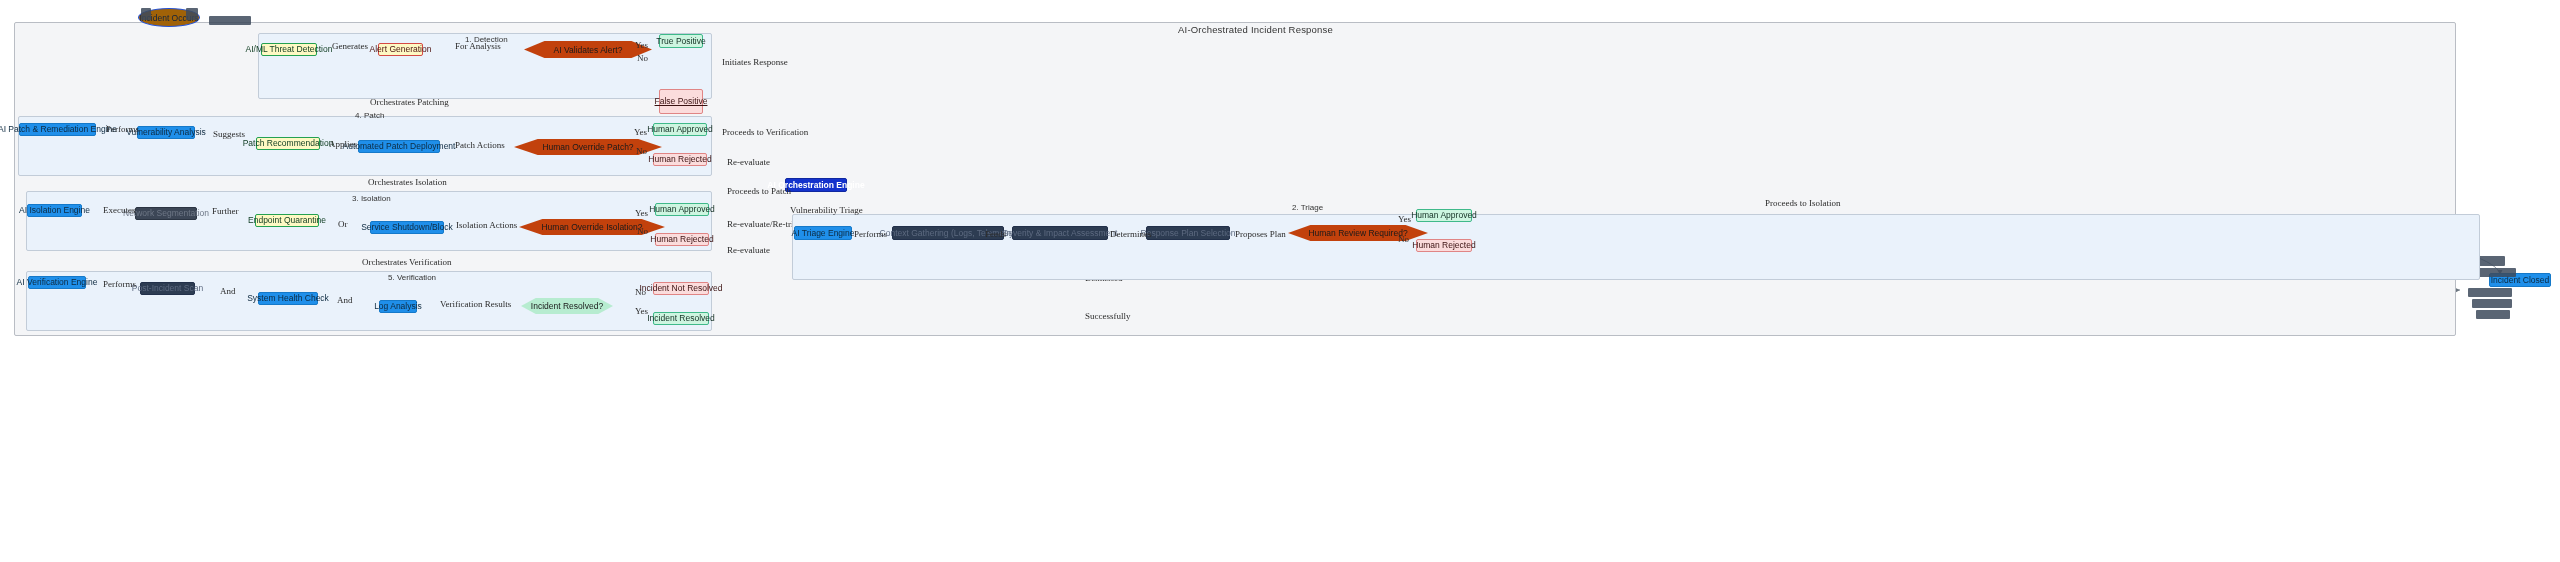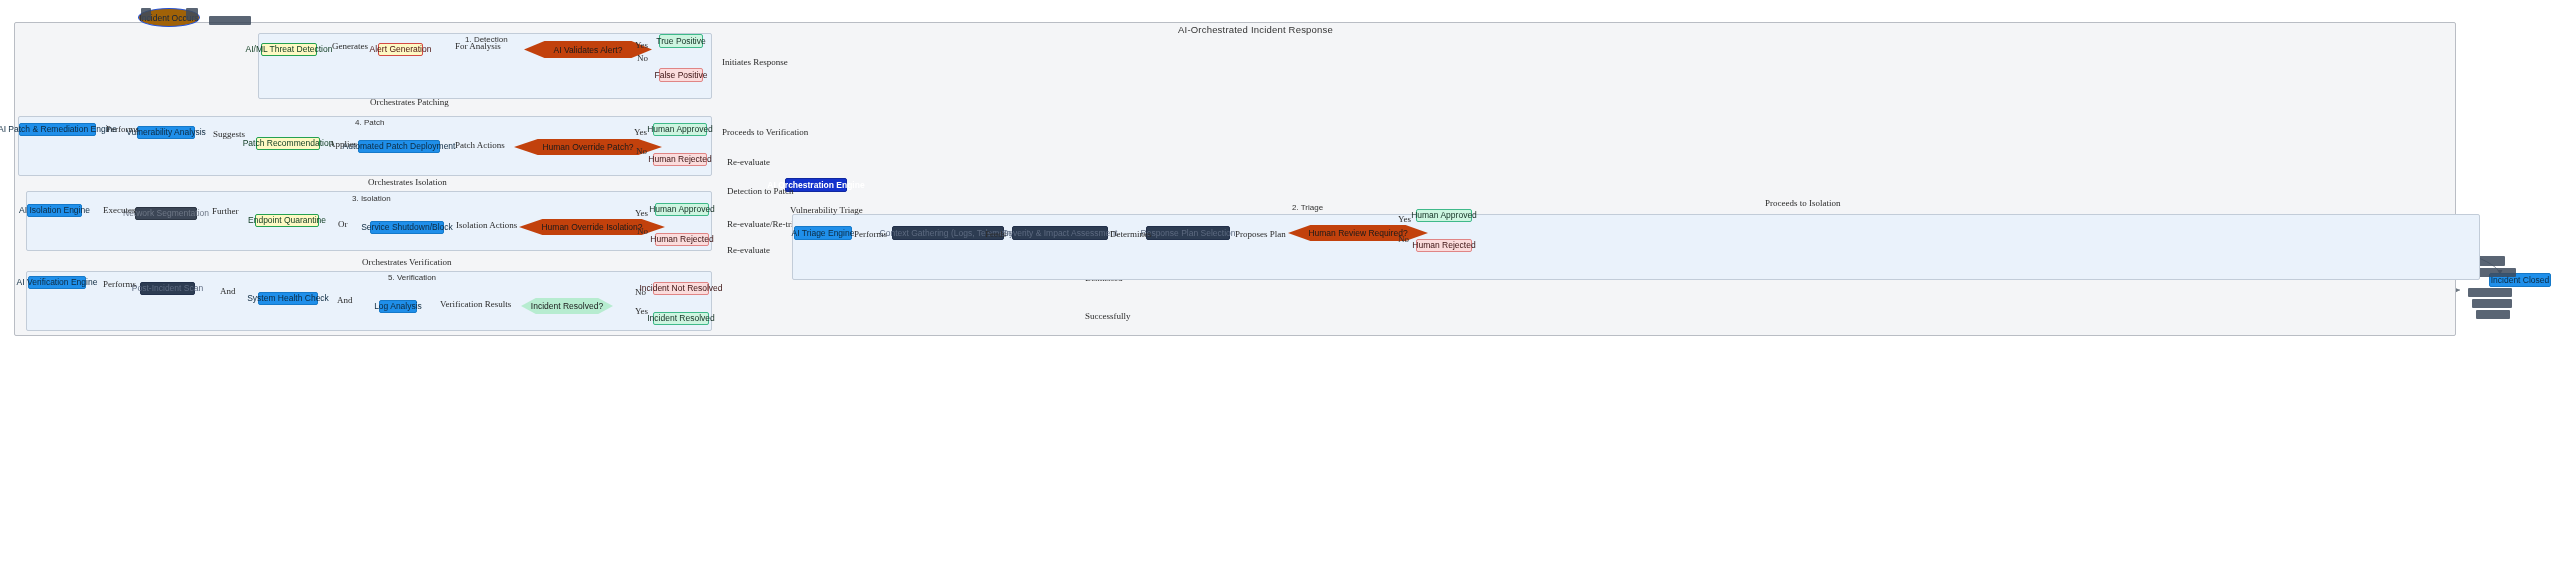--- a/index.html
+++ b/index.html
@@ -138,30 +138,30 @@
 
   <div class="node n-navy" style="left:785px;top:178px;width:62px;height:14px;">AI Orchestration Engine</div>
 
   <div class="sub" style="left:258px;top:33px;width:452px;height:64px;"></div>
   <div class="sub-title" style="left:465px;top:35px;">1. Detection</div>
 
   <div class="node n-green" style="left:261px;top:43px;width:56px;height:13px;">AI/ML Threat Detection</div>
   <div class="node n-red" style="left:378px;top:43px;width:45px;height:13px;">Alert Generation</div>
   <div class="diamond d-amber" style="left:524px;top:41px;width:128px;height:17px;">AI Validates Alert?</div>
   <div class="node n-okgreen" style="left:659px;top:34px;width:44px;height:14px;">True Positive</div>
-  <div class="node n-okred" style="left:659px;top:68px;width:44px;height:14px;">False Positive</div>
+  <div class="node n-okred" style="left:659px;top:89px;width:44px;height:25px;text-decoration:underline;">False Positive</div>
 
   <div class="elabel serif" style="left:332px;top:41px;">Generates</div>
   <div class="elabel serif" style="left:455px;top:41px;">For Analysis</div>
   <div class="elabel serif" style="left:635px;top:40px;">Yes</div>
   <div class="elabel serif" style="left:637px;top:53px;">No</div>
   <div class="elabel serif" style="left:722px;top:57px;">Initiates Response</div>
 
   <div class="sub" style="left:18px;top:116px;width:692px;height:58px;"></div>
-  <div class="sub-title" style="left:355px;top:118px;">4. Patch</div>
+  <div class="sub-title" style="left:355px;top:111px;">4. Patch</div>
   <div class="elabel serif" style="left:370px;top:97px;">Orchestrates Patching</div>
 
   <div class="node n-blue" style="left:19px;top:123px;width:77px;height:13px;">AI Patch &amp; Remediation Engine</div>
   <div class="node n-blue" style="left:137px;top:126px;width:58px;height:13px;">Vulnerability Analysis</div>
   <div class="node n-green" style="left:256px;top:137px;width:64px;height:13px;">Patch Recommendation</div>
   <div class="node n-blue" style="left:358px;top:140px;width:82px;height:13px;">Automated Patch Deployment</div>
   <div class="diamond d-amber" style="left:514px;top:139px;width:148px;height:16px;">Human Override Patch?</div>
   <div class="node n-okgreen" style="left:653px;top:123px;width:54px;height:13px;">Human Approved</div>
   <div class="node n-okred" style="left:653px;top:153px;width:54px;height:13px;">Human Rejected</div>
 
@@ -185,21 +185,21 @@
   <div class="diamond d-amber" style="left:519px;top:219px;width:146px;height:16px;">Human Override Isolation?</div>
   <div class="node n-okgreen" style="left:655px;top:203px;width:54px;height:13px;">Human Approved</div>
   <div class="node n-okred" style="left:655px;top:233px;width:54px;height:13px;">Human Rejected</div>
 
   <div class="elabel serif" style="left:103px;top:205px;">Executes</div>
   <div class="elabel serif" style="left:212px;top:206px;">Further</div>
   <div class="elabel serif" style="left:338px;top:219px;">Or</div>
   <div class="elabel serif" style="left:456px;top:220px;">Isolation Actions</div>
   <div class="elabel serif" style="left:635px;top:208px;">Yes</div>
   <div class="elabel serif" style="left:637px;top:226px;">No</div>
-  <div class="elabel serif" style="left:727px;top:186px;">Detection to Patch</div>
+  <div class="elabel serif" style="left:727px;top:186px;">Proceeds to Patch</div>
   <div class="elabel serif" style="left:727px;top:219px;">Re-evaluate/Re-triage</div>
   <div class="elabel serif" style="left:727px;top:245px;">Re-evaluate</div>
 
   <div class="sub" style="left:26px;top:271px;width:684px;height:58px;"></div>
   <div class="sub-title" style="left:348px;top:273px;padding-left:40px;">5. Verification</div>
   <div class="elabel serif" style="left:362px;top:257px;">Orchestrates Verification</div>
 
   <div class="node n-blue" style="left:28px;top:276px;width:58px;height:13px;">AI Verification Engine</div>
   <div class="node n-darker" style="left:140px;top:282px;width:55px;height:13px;">Post-Incident Scan</div>
   <div class="node n-blue" style="left:258px;top:292px;width:60px;height:13px;">System Health Check</div>

